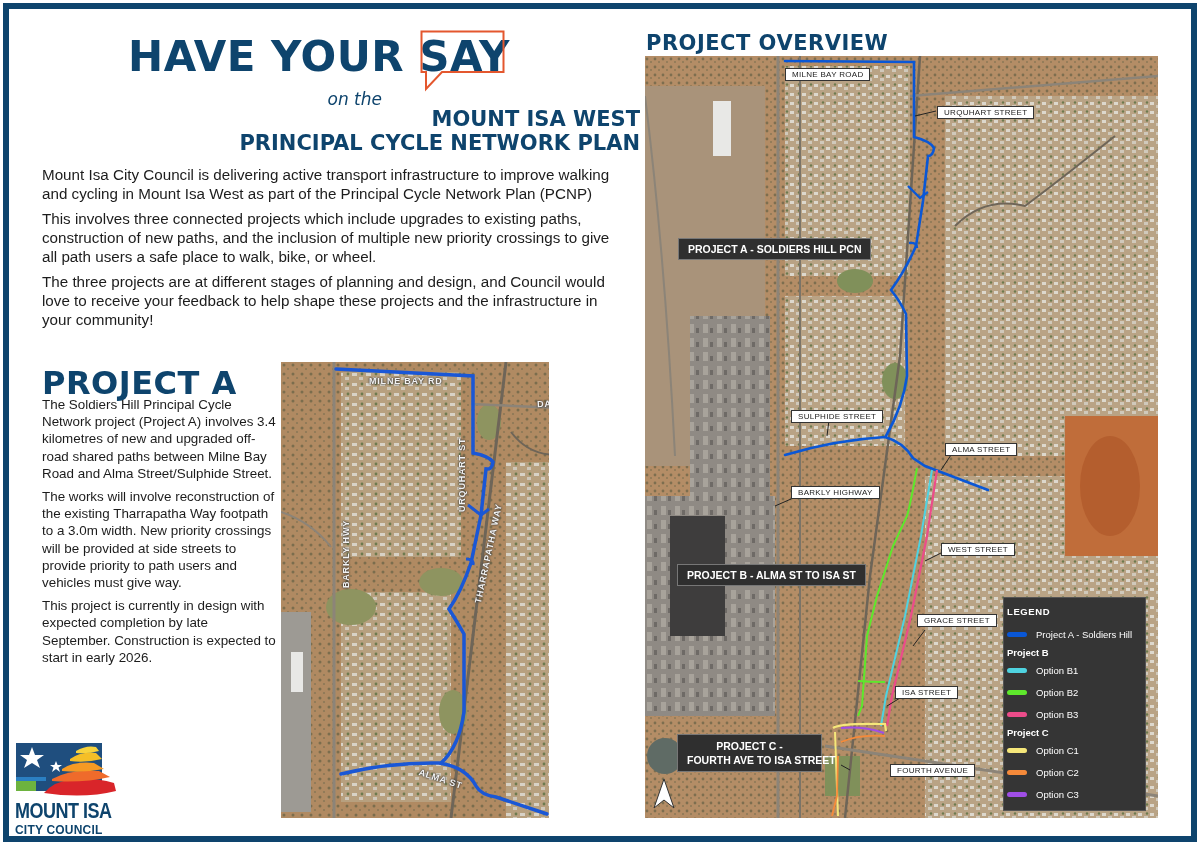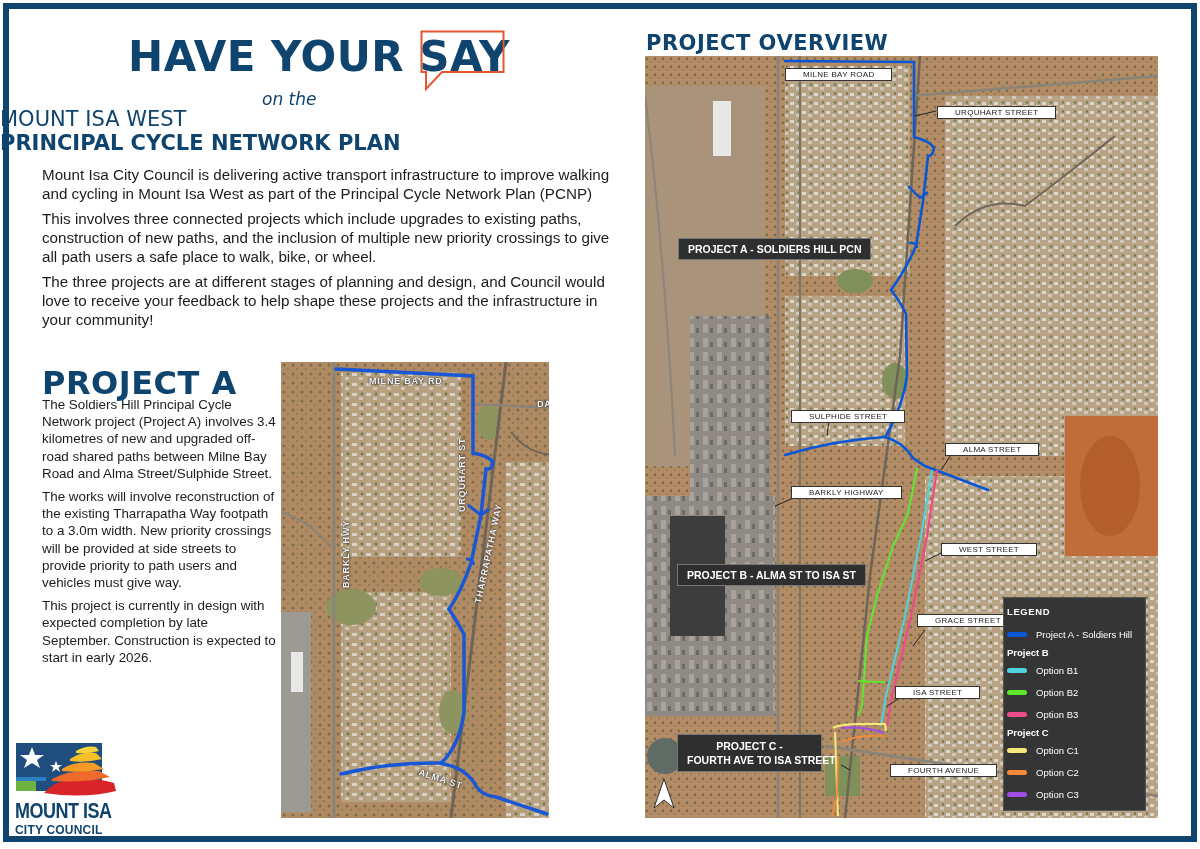--- a/index.html
+++ b/index.html
@@ -1,39 +1,39 @@
 <!DOCTYPE html>
 <html><head>
 <meta charset="utf-8">
 <style>
   * { box-sizing: border-box; margin: 0; padding: 0; }
   html, body { width: 1200px; height: 849px; background: #ffffff; overflow: hidden; }
   body { position: relative; font-family: "DejaVu Sans", sans-serif; color: #1b1b1b; }
   .frame { position: absolute; left: 3px; top: 3px; width: 1194px; height: 839px; border: 6px solid #0e446d; background: #fff; }
   .hero-title { position: absolute; left: 128px; top: 36px; font-family: "DejaVu Sans", sans-serif; font-weight: 900; font-size: 42px; letter-spacing: 0.5px; color: #0e446d; line-height: 1; transform: scaleY(1.02); }
   .speech-bubble { position: absolute; left: 420px; top: 30px; width: 85px; height: 62px; }
-  .hero-sub { position: absolute; left: 0; width: 640px; text-align: left; color: #0e446d; }
+  .hero-sub { position: absolute; left: 0; width: 640px; text-align: right; color: #0e446d; }
   .on-the { top: 89px; left: 262px; width: 120px; font-style: italic; font-size: 17px; }
-  .plan-line1 { top: 107px; left: 0; font-weight: normal; font-size: 21px; }
+  .plan-line1 { top: 107px; left: 0; font-weight: bold; font-size: 21px; }
   .plan-line2 { top: 131px; left: 0; font-weight: bold; font-size: 21px; }
   .intro { position: absolute; left: 42px; top: 165px; width: 568px; font-family: "Liberation Sans", sans-serif; font-size: 15.2px; line-height: 19px; color: #1c1c1c; }
   .intro p { margin-bottom: 6px; }
   .section-h { position: absolute; font-weight: 900; color: #0e446d; font-size: 32px; letter-spacing: 0.5px; line-height: 1; }
   .proj-a-h { left: 42px; top: 367px; }
   .overview-h { left: 646px; top: 33px; font-size: 21px; }
   .proj-a-text { position: absolute; left: 42px; top: 396px; width: 236px; font-family: "Liberation Sans", sans-serif; font-size: 13.4px; line-height: 17.2px; color: #1c1c1c; }
   .proj-a-text p { margin-bottom: 6px; }
   .map { position: absolute; overflow: hidden; background: #b9a283; }
   .map-a { left: 281px; top: 362px; width: 268px; height: 456px; }
   .map-overview { left: 645px; top: 56px; width: 513px; height: 762px; }
   .map svg { position: absolute; left: 0; top: 0; }
   .lbl { position: absolute; font-family: "Liberation Sans", sans-serif; font-weight: bold; white-space: nowrap; }
   .road-lbl { color: #f2f2f2; font-size: 9px; letter-spacing: 0.8px; text-shadow: 0 0 2px #333, 0 0 2px #333; }
   .vert { transform-origin: left top; }
-  .box-lbl { background: #fff; border: 1px solid #333; color: #222; font-size: 8px; padding: 1px 17px; font-weight: normal; letter-spacing: 0.3px; }
+  .box-lbl { background: #fff; border: 1px solid #333; color: #222; font-size: 8px; padding: 1px 6px; font-weight: normal; letter-spacing: 0.3px; }
   .proj-lbl { background: #2f2f2f; border: 1px solid #777; color: #fff; font-size: 10.5px; padding: 4px 9px; text-align: center; }
   .legend { position: absolute; left: 1003px; top: 597px; width: 143px; height: 214px; background: #353535; border: 1px solid #555; padding: 8px 3px; color: #fff; font-family: "Liberation Sans", sans-serif; }
   .legend-title { font-weight: bold; font-size: 9.5px; letter-spacing: 0.6px; margin-bottom: 10px; }
   .legend-row { display: flex; align-items: center; font-size: 9.5px; height: 14px; margin-bottom: 8px; }
   .legend-row .sw { width: 20px; height: 5px; border-radius: 3px; margin-right: 9px; }
   .legend-group { font-size: 9.5px; font-weight: bold; margin: -2px 0 5px; }
   .north { position: absolute; left: 653px; top: 778px; }
   .logo { position: absolute; left: 14px; top: 743px; width: 104px; height: 92px; }
   .logo-art { position: absolute; left: 0; top: 0; width: 104px; height: 55px; }
   .logo-t1 { position: absolute; left: 1px; top: 56px; font-family: "Liberation Sans", sans-serif; font-weight: bold; font-size: 18px; color: #0e446d; letter-spacing: -0.5px; transform: scaleY(1.25); transform-origin: left top; line-height: 1; }

